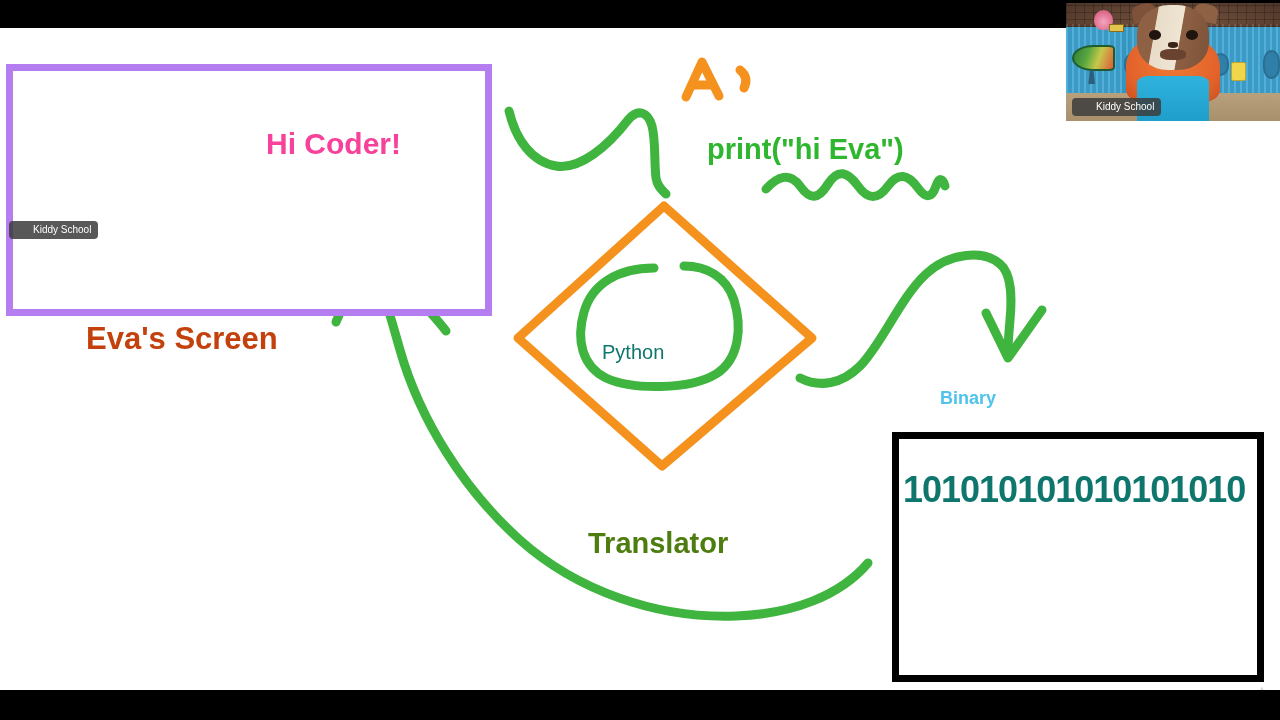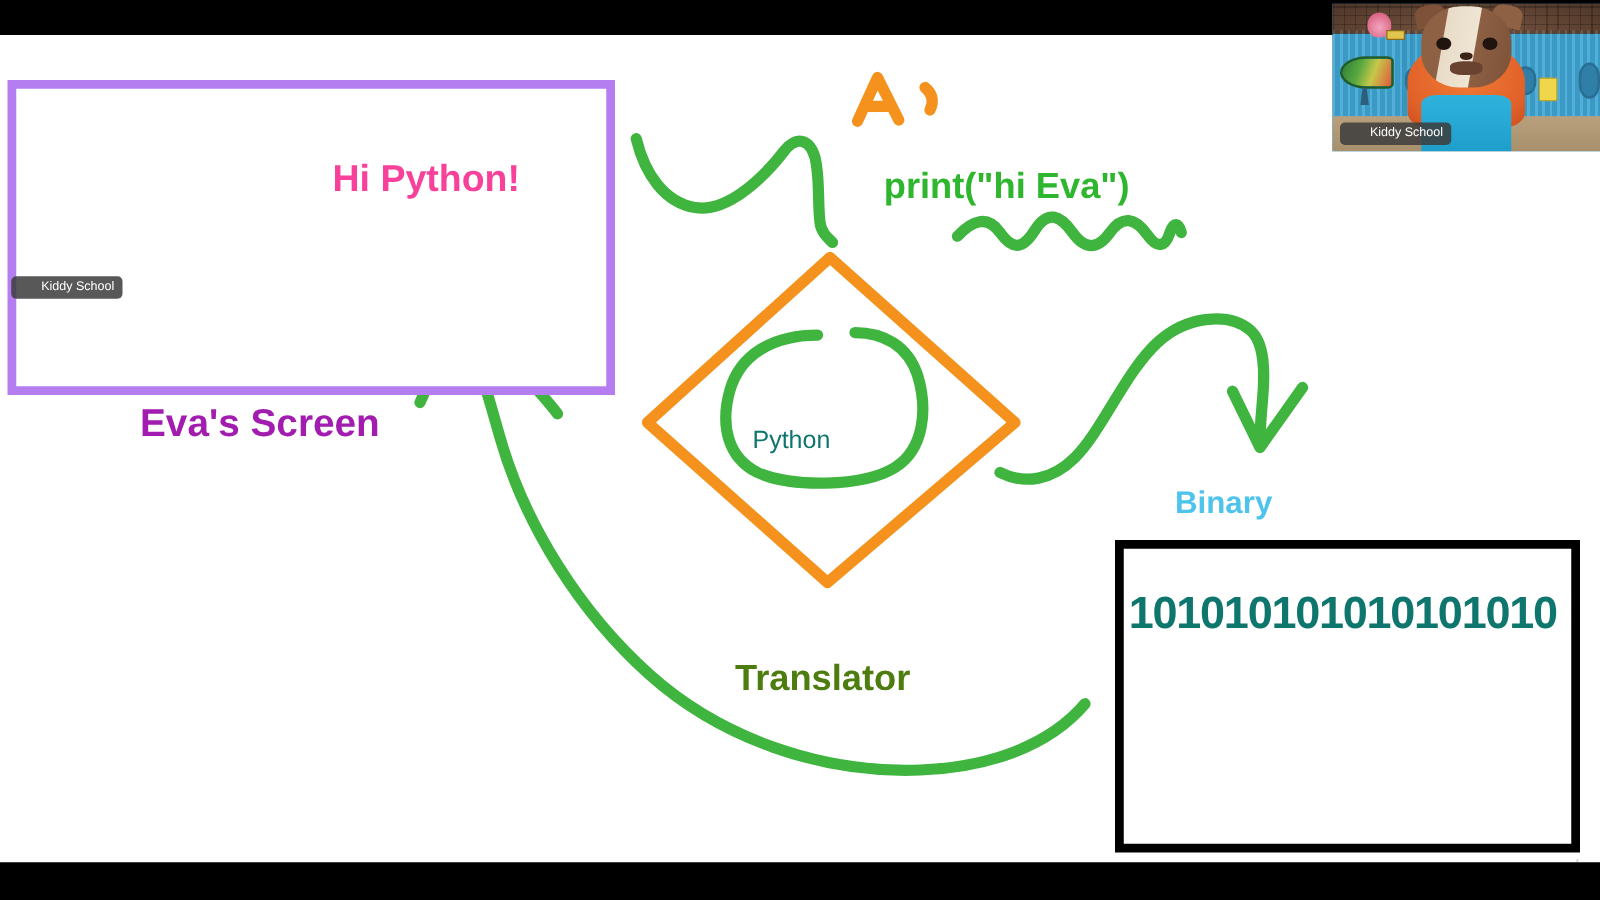--- a/index.html
+++ b/index.html
@@ -49,25 +49,24 @@
     width: 486px; height: 252px;
     border: 7px solid #b47ef0;
     background: #ffffff;
     z-index: 5;
   }
   .eva-label {
     position: absolute;
     left: 86px; top: 293px;
     font-size: 31px;
     font-weight: bold;
-    color: #a21caf;
+    color: #c2410c;
     letter-spacing: 0px;
     z-index: 12;
     white-space: nowrap;
-    margin-left: 26px;
   }
   .hi-coder {
     position: absolute;
     left: 266px; top: 99px;
     font-size: 30px;
     font-weight: bold;
     color: #f8419a;
     z-index: 12;
     white-space: nowrap;
   }
@@ -109,21 +108,21 @@
     left: 588px; top: 499px;
     font-size: 29px;
     font-weight: bold;
     color: #4d7c0f;
     z-index: 12;
     white-space: nowrap;
   }
   .binary-label {
     position: absolute;
     left: 940px; top: 360px;
-    font-size: 25px;
+    font-size: 18px;
     font-weight: bold;
     color: #4ec3ec;
     z-index: 12;
     white-space: nowrap;
   }
   
   .binary-frame {
     position: absolute;
     left: 892px; top: 404px;
     width: 372px; height: 250px;
@@ -255,21 +254,21 @@
 <body>
 
 <div id="stage">
 
   <div id="board">
 
     <div class="eva-frame"></div>
 
     <div class="nametag nametag-eva">Kiddy School</div>
 
-    <div class="hi-coder">Hi Python!</div>
+    <div class="hi-coder">Hi Coder!</div>
 
     <div class="eva-label">Eva's Screen</div>
 
     <div class="code-text">print("hi Eva")</div>
 
     <div class="python-label">Python</div>
 
     <div class="translator-label">Translator</div>
 
     <div class="binary-label">Binary</div>

